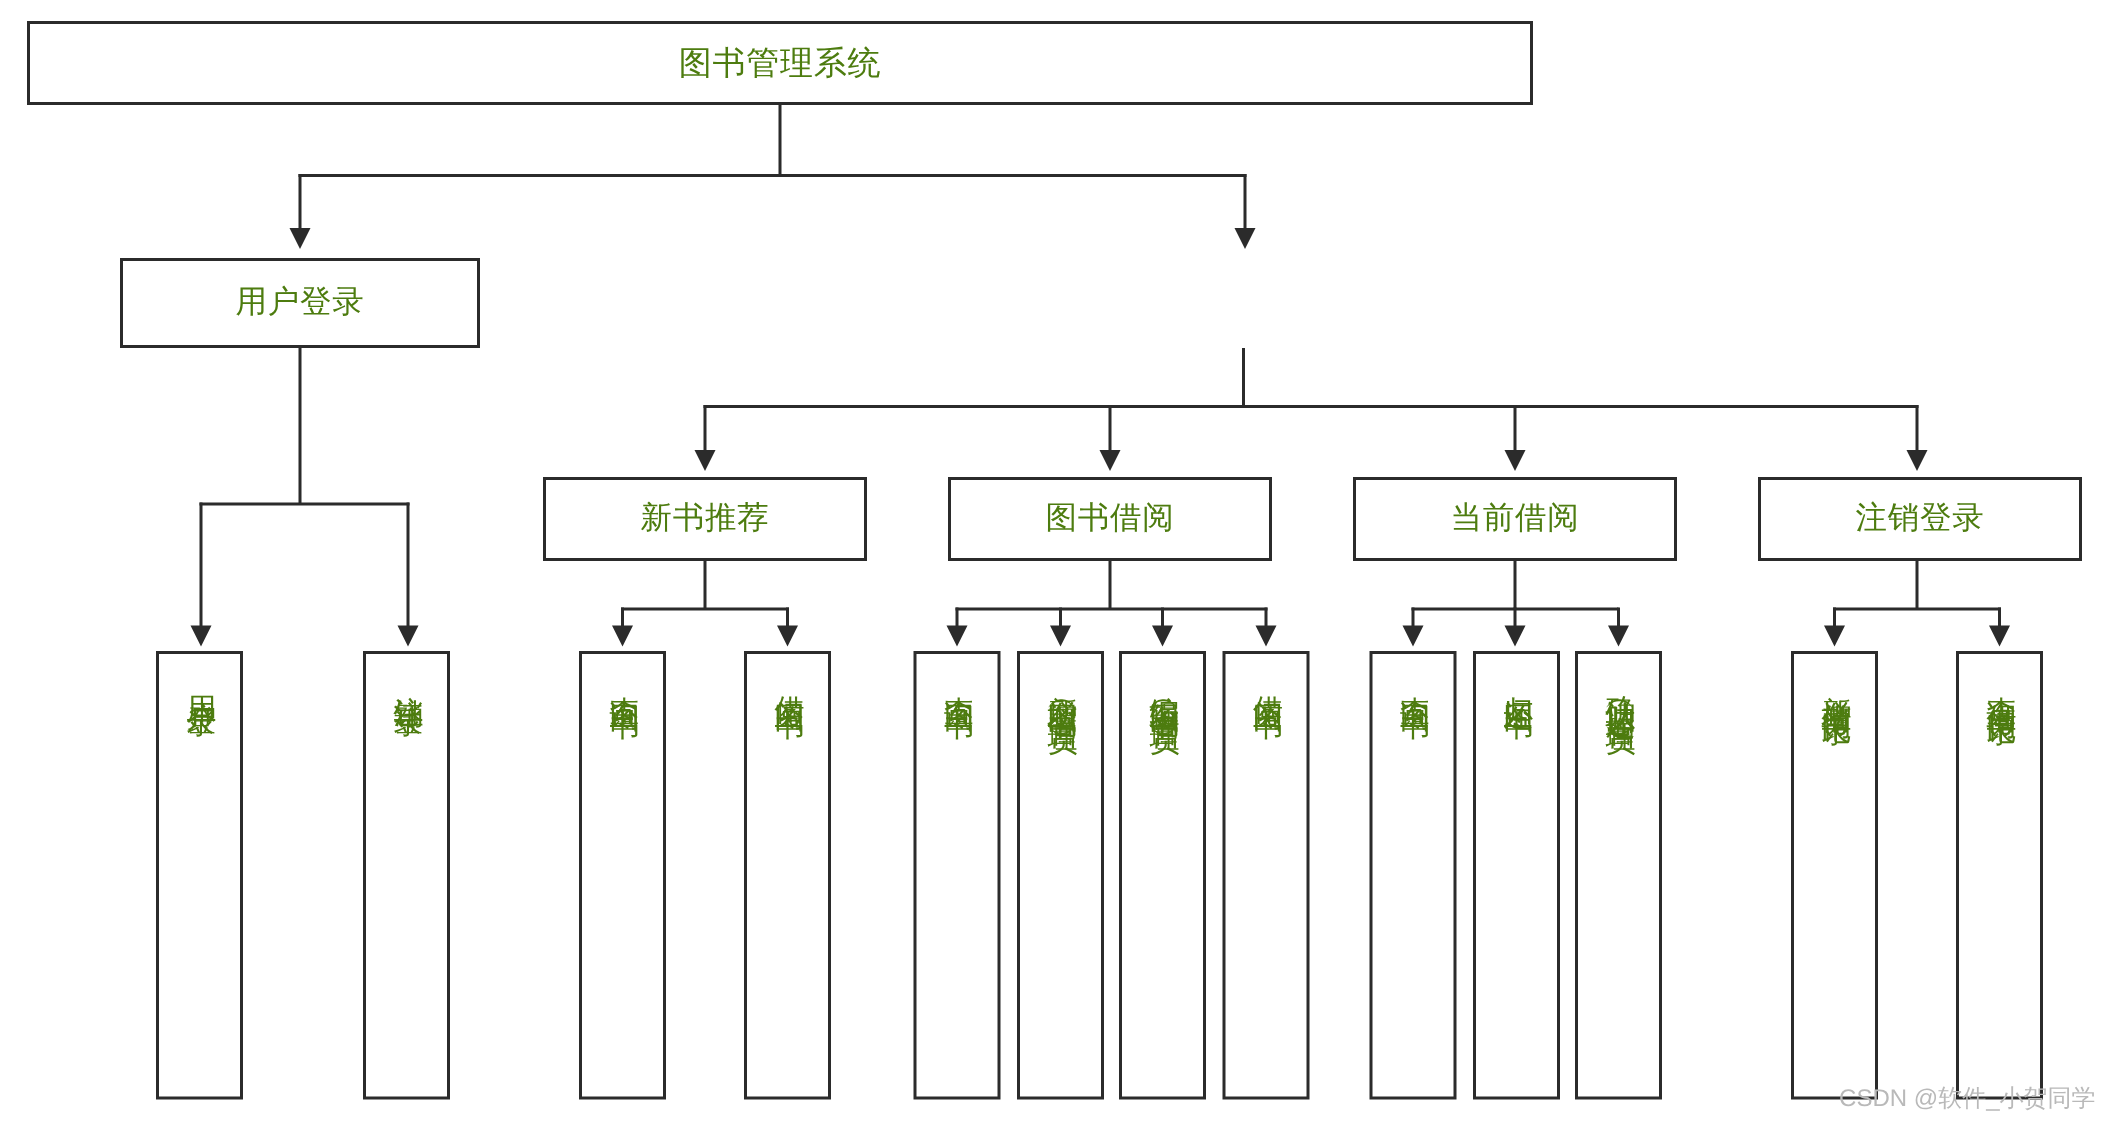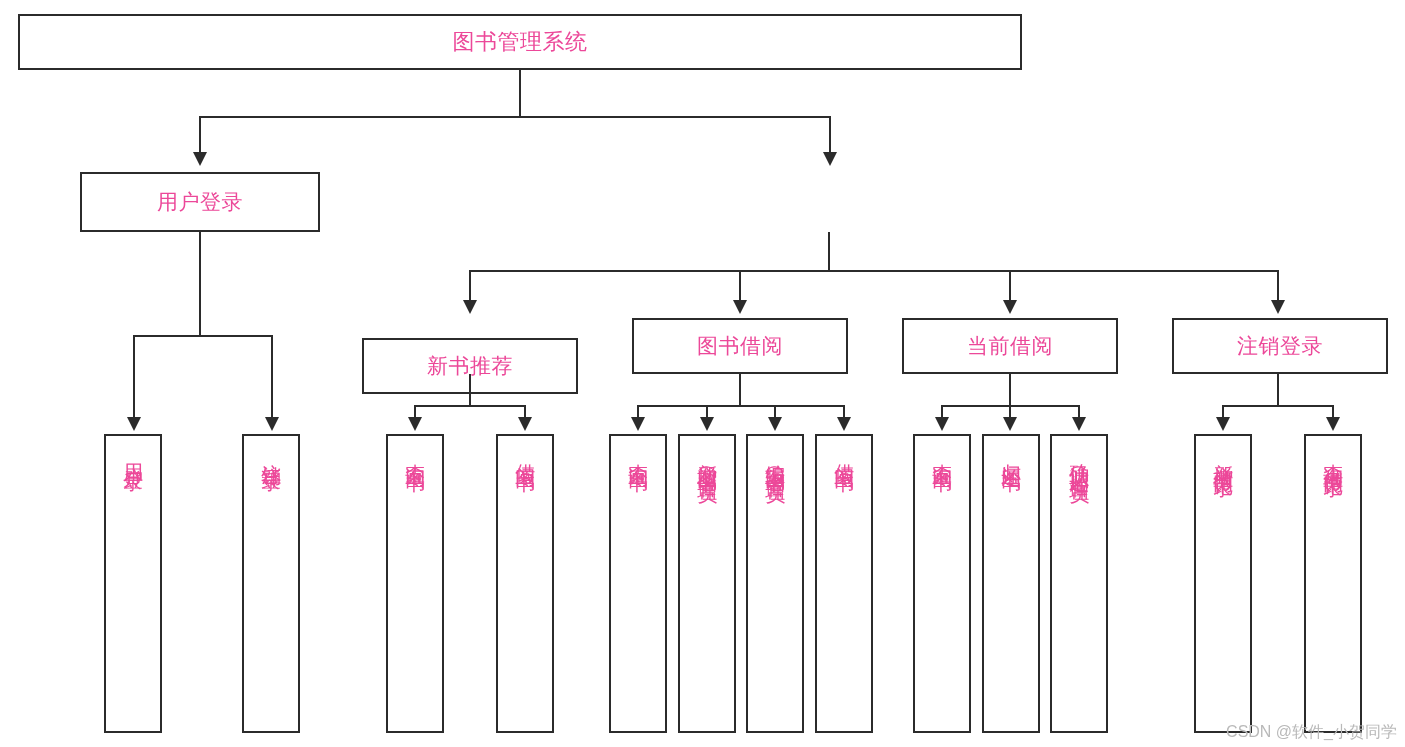--- a/index.html
+++ b/index.html
@@ -18,21 +18,21 @@
     background: #ffffff;
     overflow: hidden;
   }
 
   
   .node {
     position: absolute;
     box-sizing: border-box;
     border: 2px solid #2b2b2b;
     background: #ffffff;
-    color: #ec4899;
+    color: #4d7c0f;
     display: flex;
     align-items: center;
     justify-content: center;
     text-align: center;
   }
   .node .lbl {
     display: block;
     line-height: 1.18;
     letter-spacing: 0.5px;
   }
@@ -132,21 +132,21 @@
 
   <div class="ln v" style="left:739px; top:270px; width:2px; height:32px;"></div>
   <div class="arrow" style="left:733px; top:300px;"></div>
 
   <div class="ln v" style="left:1009px; top:270px; width:2px; height:32px;"></div>
   <div class="arrow" style="left:1003px; top:300px;"></div>
 
   <div class="ln v" style="left:1277px; top:270px; width:2px; height:32px;"></div>
   <div class="arrow" style="left:1271px; top:300px;"></div>
 
-  <div class="node horiz" style="left:362px; top:318px; width:216px; height:56px;margin-top:20px;">
+  <div class="node horiz" style="left:362px; top:318px; width:216px; height:56px;">
     <span class="lbl">新书推荐</span>
   </div>
   <div class="node horiz" style="left:902px; top:318px; width:216px; height:56px;">
     <span class="lbl">当前借阅</span>
   </div>
   <div class="node horiz" style="left:632px; top:318px; width:216px; height:56px;">
     <span class="lbl">图书借阅</span>
   </div>
   <div class="node horiz" style="left:1172px; top:318px; width:216px; height:56px;">
     <span class="lbl">注销登录</span>

